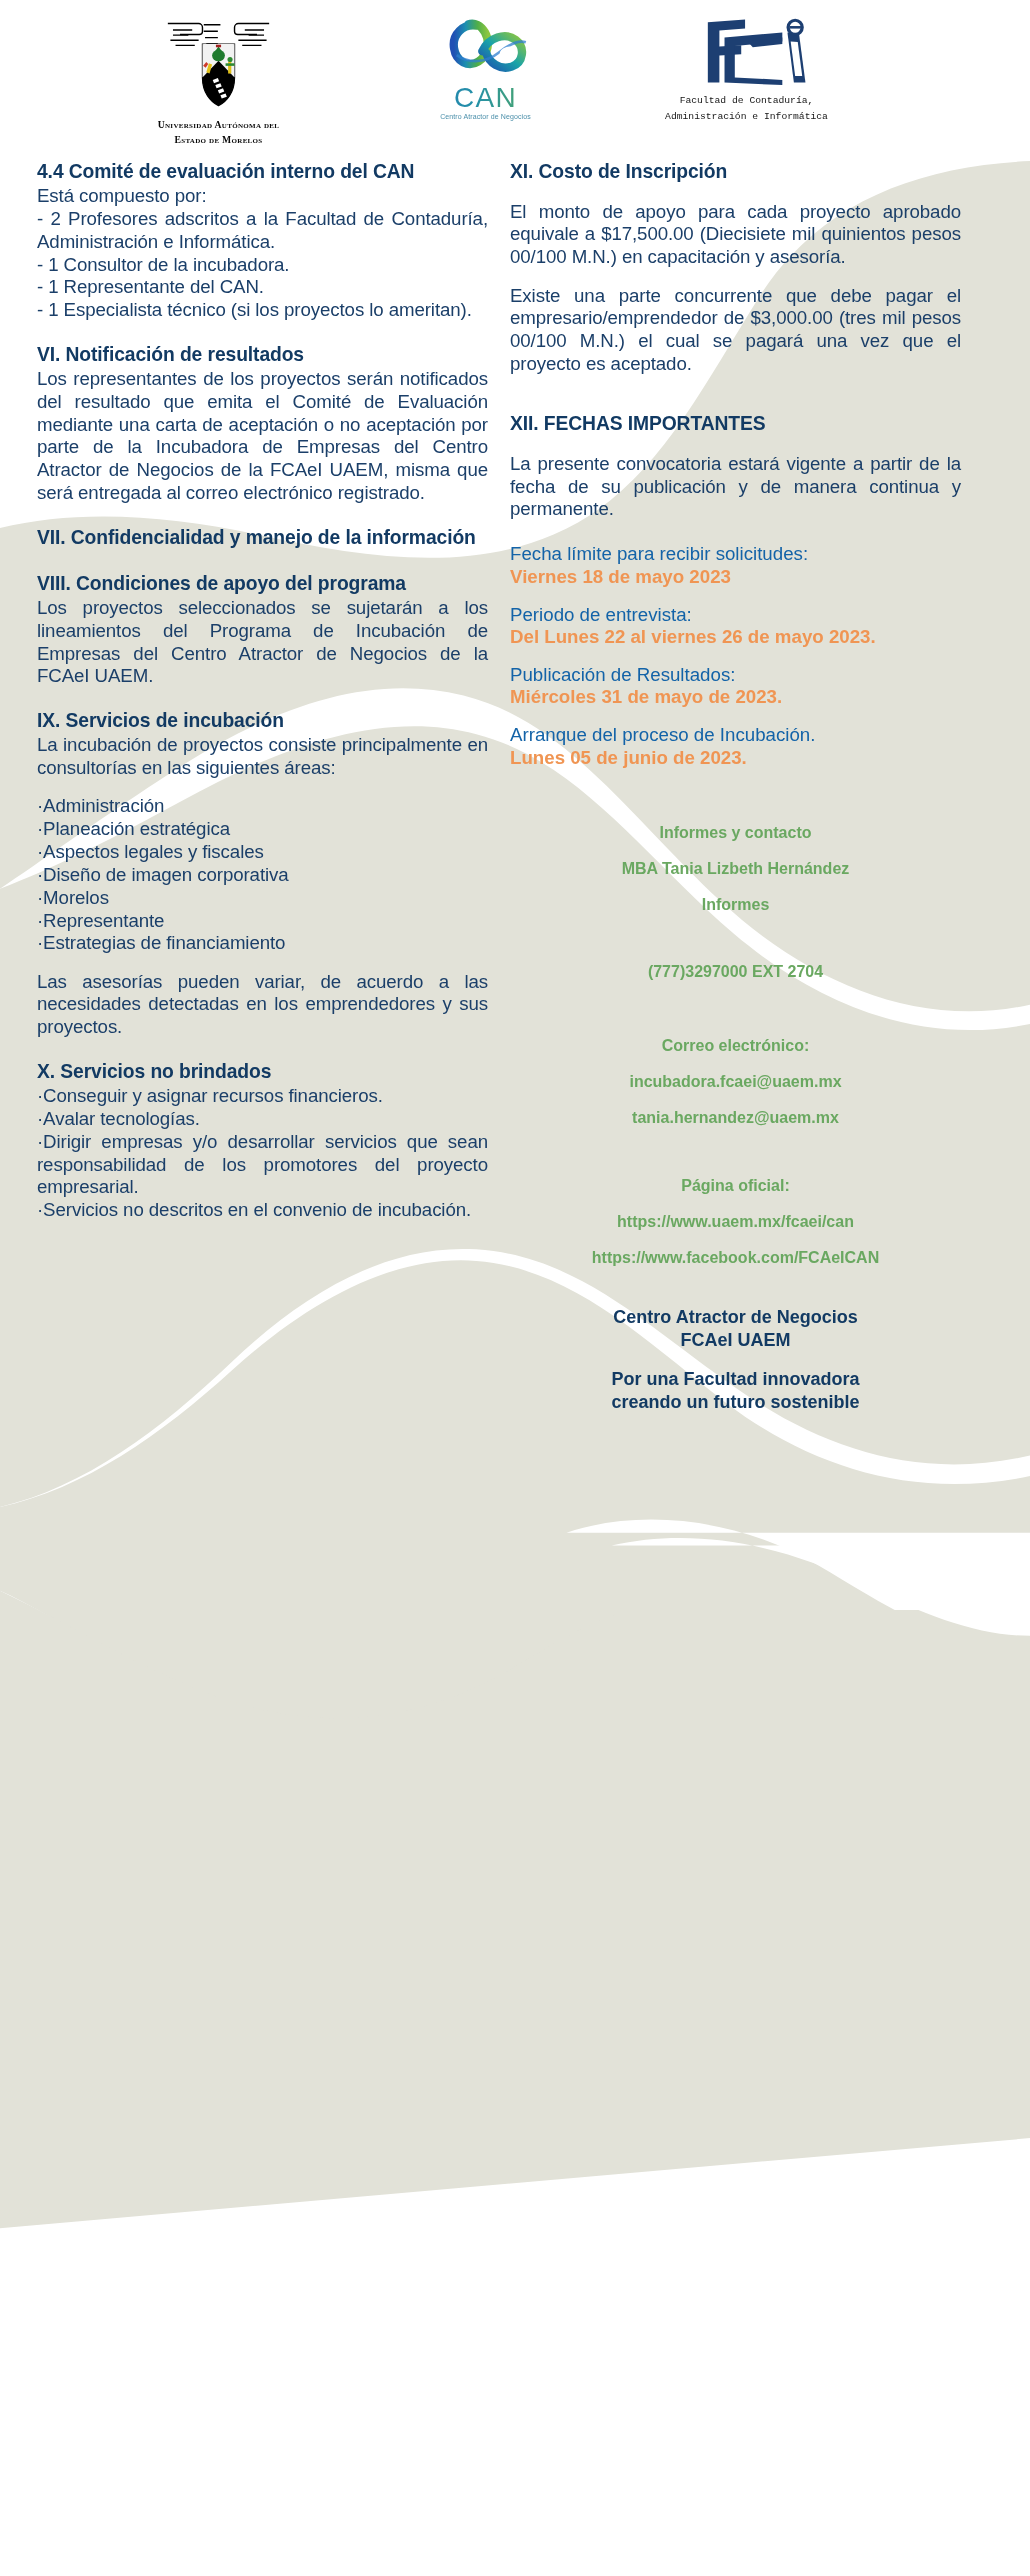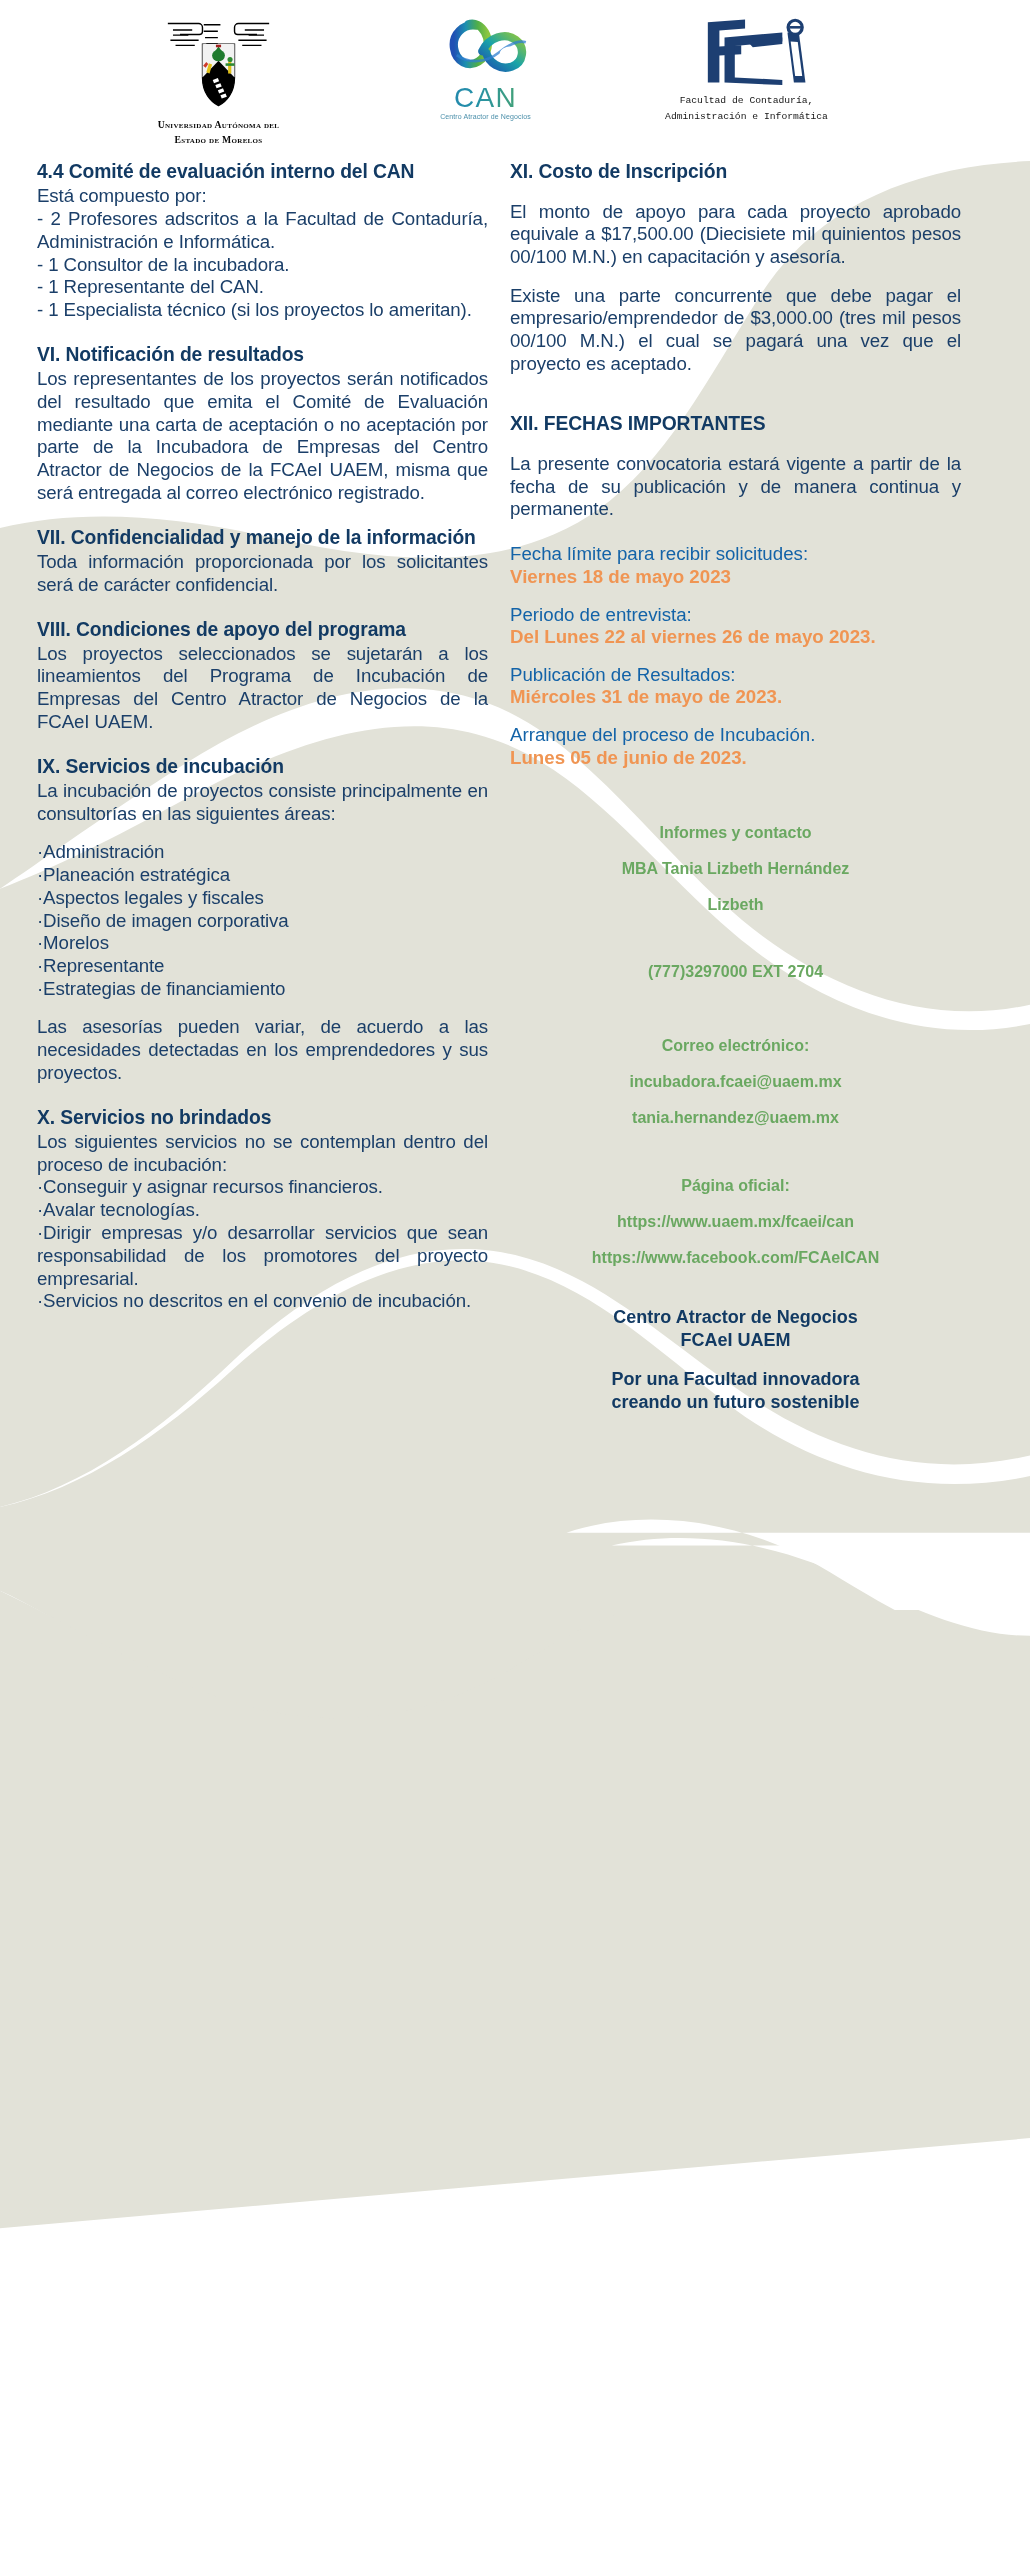--- a/index.html
+++ b/index.html
@@ -292,21 +292,20 @@
       <p class="body-txt">  - 1 Especialista técnico (si los proyectos lo ameritan).</p>
 
       <div class="spacer-lg"></div>
 
       <h2 class="sec-head">VI. Notificación de resultados</h2>
       <p class="body-txt">Los representantes de los proyectos serán notificados del resultado que emita el Comité de Evaluación mediante una carta de aceptación o no aceptación por parte de la Incubadora de Empresas del Centro Atractor de Negocios de la FCAeI UAEM, misma que será entregada al correo electrónico registrado.</p>
 
       <div class="spacer-lg"></div>
 
       <h2 class="sec-head">VII. Confidencialidad y manejo de la información</h2>
-      <p class="body-txt">Toda información proporcionada por los solicitantes será de carácter confidencial.</p>
 
       <div class="spacer-lg"></div>
 
       <h2 class="sec-head justified">VIII. Condiciones de apoyo del programa</h2>
       <p class="body-txt">Los proyectos seleccionados se sujetarán a los lineamientos del Programa de Incubación de Empresas del Centro Atractor de Negocios de la FCAeI UAEM.</p>
 
       <div class="spacer-lg"></div>
 
       <h2 class="sec-head">IX. Servicios de incubación</h2>
       <p class="body-txt">La incubación de proyectos consiste principalmente en consultorías en las siguientes áreas:</p>
@@ -323,21 +322,20 @@
         <li>·Estrategias de financiamiento</li>
       </ul>
 
       <div class="spacer-md"></div>
 
       <p class="body-txt">  Las asesorías pueden variar, de acuerdo a las necesidades detectadas en los emprendedores y sus proyectos.</p>
 
       <div class="spacer-lg"></div>
 
       <h2 class="sec-head">X. Servicios no brindados</h2>
-      <p class="body-txt">Los siguientes servicios no se contemplan dentro del proceso de incubación:</p>
       <p class="body-txt">·Conseguir y asignar recursos financieros.</p>
       <p class="body-txt plain">·Avalar tecnologías.</p>
       <p class="body-txt">·Dirigir empresas y/o desarrollar servicios que sean responsabilidad de los promotores del proyecto empresarial.</p>
       <p class="body-txt">·Servicios no descritos en el convenio de incubación.</p>
 
     </div>
 
     <div class="col">
 
       <h2 class="sec-head">XI. Costo de Inscripción</h2>
@@ -372,21 +370,21 @@
 
       <p class="date-label">Arranque del proceso de Incubación.</p>
       <p class="date-value plain">Lunes 05 de junio de 2023.</p>
 
       <div class="spacer-lg"></div>
       <div class="spacer-md"></div>
 
       <div class="contact-block">
         <p class="contact-line">Informes y contacto</p>
         <p class="contact-line">MBA Tania Lizbeth Hernández</p>
-        <p class="contact-line">Lizbeth</p>
+        <p class="contact-line">Informes</p>
 
         <div class="spacer-md"></div>
 
         <p class="contact-line">(777)3297000 EXT 2704</p>
 
         <div class="spacer-lg"></div>
 
         <p class="contact-line">Correo electrónico:</p>
         <p class="contact-line">incubadora.fcaei@uaem.mx</p>
         <p class="contact-line">tania.hernandez@uaem.mx</p>

